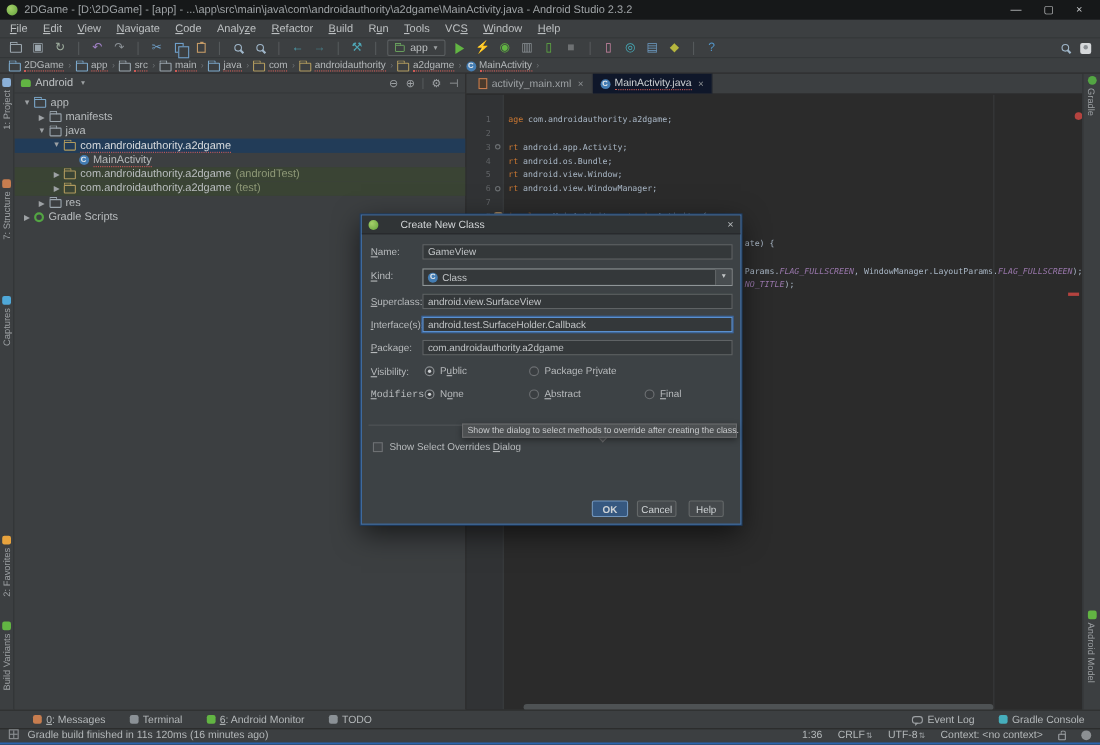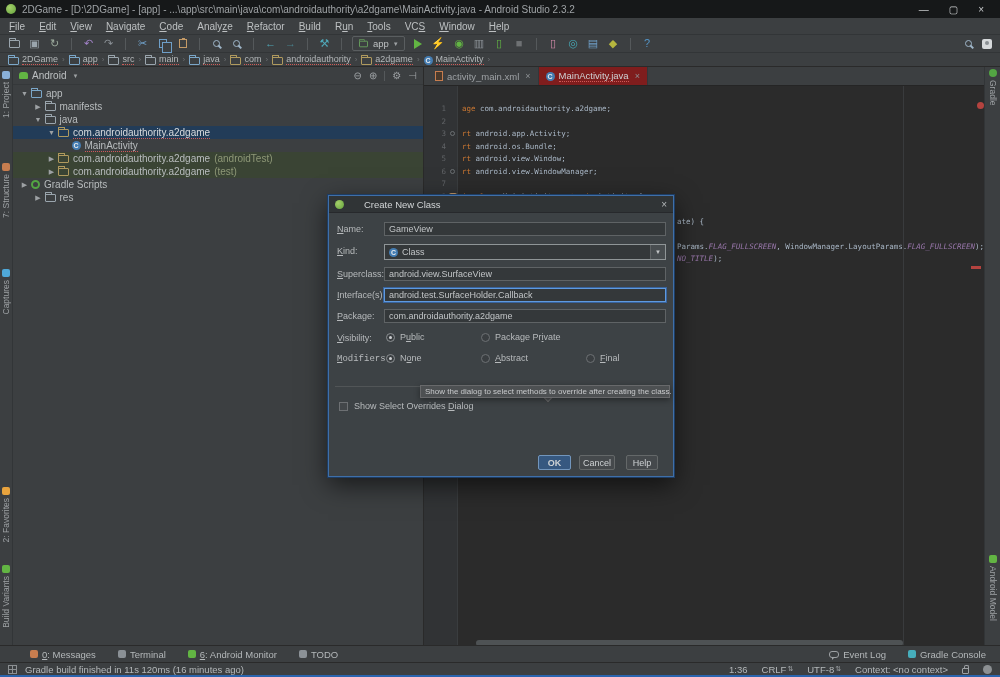--- a/index.html
+++ b/index.html
@@ -68,21 +68,21 @@
 .row{height:13px;display:flex;align-items:center}
 .row.sel{background:#223c58;color:#d7dadd}
 .row.test{background:#3a4434}
 .arrow{width:13px;font-size:7px;color:#9da1a4;text-align:center;flex:none}
 .ticon{margin-right:4px;flex:none;display:inline-flex}
 .suffix{color:#8e9877;margin-left:4px}
 
 .editor{width:560px;background:#2b2b2b;position:relative;display:flex;flex-direction:column;flex:none}
 .tabs{height:19px;background:#3c3f41;display:flex;align-items:stretch;border-bottom:1px solid #252525;padding-left:4px}
 .tab{display:flex;align-items:center;gap:4px;padding:0 7px;font-size:9.5px;color:#9da1a4;border-right:1px solid #333639}
-.tab.active{background:#7f1d1d;color:#ced2d4}
+.tab.active{background:#0f172a;color:#ced2d4}
 .tab .close{font-size:9px;color:#8c9093;margin-left:2px}
 .code-area{position:relative;height:559px;overflow:hidden}
 .gutter{position:absolute;left:0;top:0;width:34px;height:100%;background:#313335;border-right:1px solid #3a3d3f}
 .gn{height:12.5px;text-align:right;padding-right:2px;font:7.5px "DejaVu Sans Mono",monospace;color:#606366;line-height:12.5px}
 .gnums{position:absolute;top:17px;left:0;width:24px}
 .fold{position:absolute;width:5px;height:5px;border:1px solid #6b6f72;border-radius:50%;left:26px}
 .gicon{position:absolute;left:25px;width:8px;height:8px;background:#c49a66;border-radius:2px}
 .codelines{position:absolute;left:34px;top:17px;right:14px;font:7.5px "DejaVu Sans Mono",monospace;line-height:12.5px;white-space:pre}
 .cl{height:12.5px;padding-left:4px}
 .cl-k{color:#cc7832}.cl-p{color:#a9b7c6}.cl-f{color:#9876aa;font-style:italic}
@@ -109,21 +109,21 @@
 .d-check{position:absolute;left:10px;top:205px;display:flex;align-items:center;gap:6px;font-size:9px;color:#b7babc}
 .cb{width:9px;height:9px;border:1px solid #6d7073;background:#43474a;flex:none}
 .d-btn{position:absolute;top:259px;height:15px;border-radius:2px;font-size:9px;display:flex;align-items:center;justify-content:center;color:#ced2d4;background:#45494c;border:1px solid #646869}
 .d-btn.primary{background:#365880;border-color:#7296bd;font-weight:bold}
 .tooltip{position:absolute;left:91px;top:189px;width:250px;height:13px;background:#4d5052;border:1px solid #68696b;font-size:8px;color:#c7c9cb;display:flex;align-items:center;padding:0 4px;z-index:12;box-shadow:0 2px 6px rgba(0,0,0,.4);white-space:nowrap}
 .tip-caret{position:absolute;left:216px;top:199px;width:6px;height:6px;background:#4d5052;border-right:1px solid #68696b;border-bottom:1px solid #68696b;transform:rotate(45deg);z-index:11}
 
 .twbar{height:17px;background:#3c3f41;border-top:1px solid #2a2a2a;display:flex;align-items:center;font-size:9.5px;color:#b4b8ba;padding:0 14px 0 30px;gap:22px}
 .twi{display:inline-flex;align-items:center;gap:4px}
 .tw-spacer{flex:1}
-.statusbar{height:15px;background:#3c3f41;border-top:1px solid #2a2a2a;border-bottom:2px solid #2a64ae;display:flex;align-items:center;font-size:9.5px;color:#b4b8ba;padding:0 8px;gap:8px}
+.statusbar{height:15px;background:#3c3f41;border-top:1px solid #2a2a2a;border-bottom:2px solid #2a64ae;display:flex;align-items:flex-start;font-size:9.5px;color:#b4b8ba;padding:0 8px;gap:8px}
 .sb-right{margin-left:auto;display:flex;align-items:center;gap:14px}
 .sb-item{display:inline-flex;align-items:center}
 .spin{font-size:7px;color:#9da1a4;margin-left:1px}
 u{text-decoration:underline}
 </style>
 </head>
 <body>
 
 <div class="window">
   <div class="titlebar">
@@ -307,33 +307,33 @@
             <span class="suffix">(androidTest)</span>
           </div>
           <div class="row test" style="padding-left: 32px;">
             <span class="arrow">▶</span>
             <span class="ticon">
               <span class="ic-folder" style="color: rgb(176, 154, 94);"></span>
             </span>
             <span>com.androidauthority.a2dgame</span>
             <span class="suffix">(test)</span>
           </div>
+          <div class="row" style="padding-left: 18.5px;">
+            <span class="arrow">▶</span>
+            <span class="ticon">
+              <span class="ic-folder" style="color: rgb(154, 165, 173);"></span>
+            </span>
+            <span>res</span>
+          </div>
           <div class="row" style="padding-left: 5px;">
             <span class="arrow">▶</span>
             <span class="ticon">
               <span class="ic-gradle"></span>
             </span>
             <span>Gradle Scripts</span>
-          </div>
-          <div class="row" style="padding-left: 18.5px;">
-            <span class="arrow">▶</span>
-            <span class="ticon">
-              <span class="ic-folder" style="color: rgb(154, 165, 173);"></span>
-            </span>
-            <span>res</span>
           </div>
         </div>
     </div>
 
     <div class="editor">
       <div class="tabs" id="tabs">
           <div class="tab">
             <span class="ic-xml"></span>
             <span class="tab-label">activity_main.xml</span>
             <span class="close">×</span>

